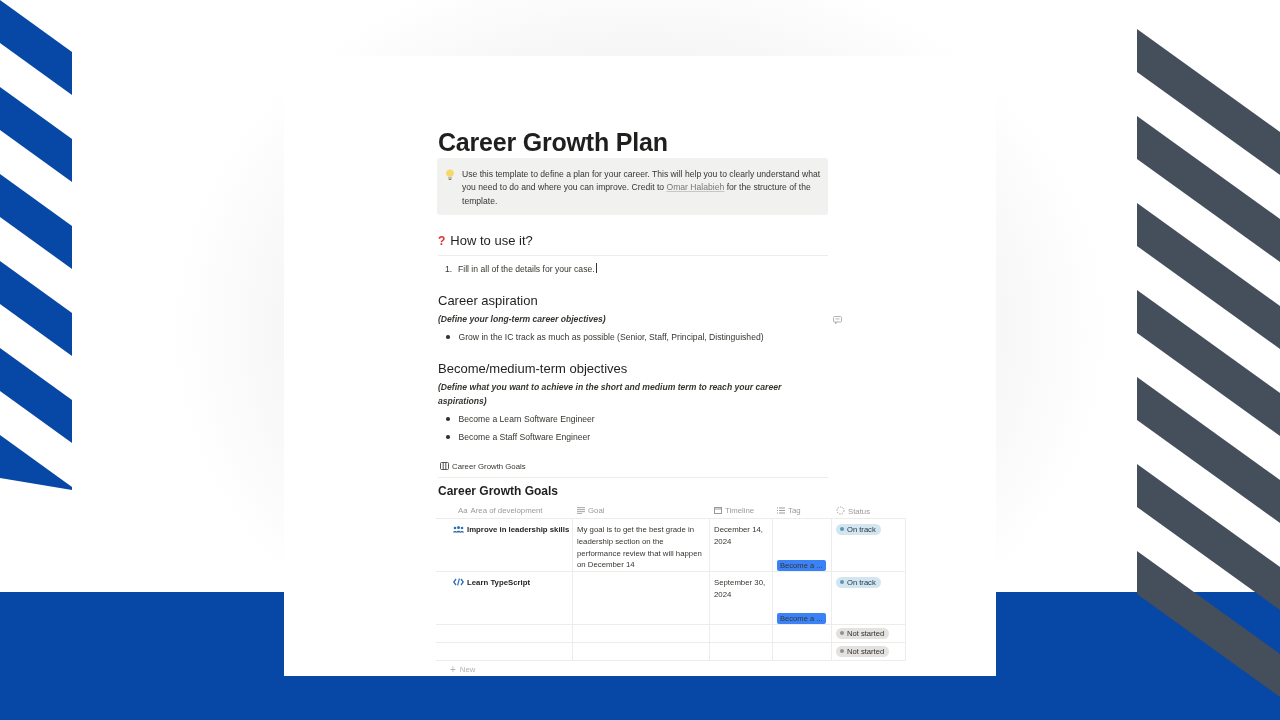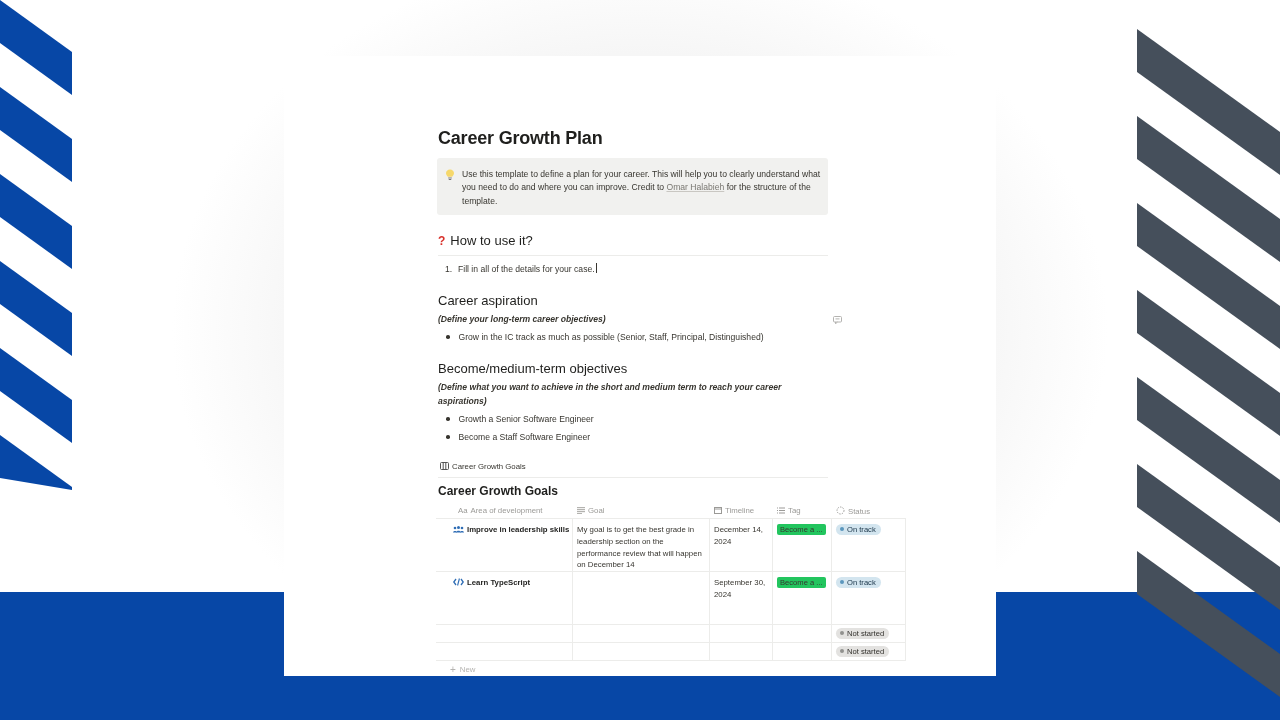--- a/index.html
+++ b/index.html
@@ -21,21 +21,21 @@
   .stripes { position: absolute; left: 0; top: 0; width: 1280px; height: 720px; }
   .card {
     position: absolute; left: 284px; top: 56px; width: 712px; height: 620px;
     background: #ffffff; overflow: hidden;
   }
   .doc {
     position: absolute; left: 154px; top: 0; width: 390px;
   }
   .title {
     position: absolute; top: 72px; left: 0;
-    font-size: 18px; font-weight: 700; color: #1f1f1d; letter-spacing: -0.2px;
+    font-size: 25px; font-weight: 700; color: #1f1f1d; letter-spacing: -0.2px;
   }
   .callout {
     position: absolute; top: 102px; left: -1px; width: 391px; height: 57px;
     background: #f1f1ef; border-radius: 3px;
   }
   .callout-icon {
     position: absolute; left: 8px; top: 11px; width: 10px; height: 12px;
   }
   .callout-text {
     position: absolute; left: 25px; top: 10px; width: 360px;
@@ -78,22 +78,22 @@
   .th {
     position: absolute; top: 4px; color: #9b9a97; font-size: 7.8px; white-space: nowrap;
   }
   .th svg { vertical-align: -1px; margin-right: 3px; }
   .row { position: absolute; left: 0; width: 470px; border-bottom: 1px solid #ececea; }
   .vline { position: absolute; top: 0; bottom: 0; width: 1px; background: #ececea; }
   .cell { position: absolute; top: 5px; line-height: 11.8px; }
   .cell-title { font-weight: 600; color: #1f1f1d; white-space: nowrap; }
   .cell-title svg { vertical-align: -1px; margin-right: 3px; }
   .tag {
-    display: inline-block; background: #22c55e; color: #37352f; border-radius: 2px;
-    padding: 0 3px; line-height: 11px; font-size: 7.6px; white-space: nowrap;
+    display: inline-block; background: #3b82f6; color: #37352f; border-radius: 2px;
+    padding: 0 3px; line-height: 11px; font-size: 7.6px; white-space: nowrap; margin-top: 36px;
   }
   .status {
     display: inline-block; border-radius: 7px; padding: 0 5px 0 4px; line-height: 11px;
     font-size: 7.6px; white-space: nowrap;
   }
   .status .dot { display: inline-block; width: 4px; height: 4px; border-radius: 50%; margin-right: 3px; vertical-align: 1px; }
   .status-ontrack { background: #d3e5ef; color: #183347; }
   .status-ontrack .dot { background: #5b97bd; }
   .status-notstarted { background: #e3e2e0; color: #32302c; }
   .status-notstarted .dot { background: #91918e; }
@@ -153,21 +153,21 @@
 
     <div class="h2" style="top:237px;">Career aspiration</div>
     <div class="italic-note" style="top:257px;">(Define your long-term career objectives)</div>
     <div class="list-row" style="top:276px;">
       <span class="bullet"></span><span>Grow in the IC track as much as possible (Senior, Staff, Principal, Distinguished)</span>
     </div>
 
     <div class="h2" style="top:305px;">Become/medium-term objectives</div>
     <div class="italic-note" style="top:325px;">(Define what you want to achieve in the short and medium term to reach your career aspirations)</div>
     <div class="list-row" style="top:358px;">
-      <span class="bullet"></span><span>Growth a Senior Software Engineer</span>
+      <span class="bullet"></span><span>Become a Learn Software Engineer</span>
     </div>
     <div class="list-row" style="top:376px;">
       <span class="bullet"></span><span>Become a Staff Software Engineer</span>
     </div>
 
     <div class="db-link">
       <svg width="9" height="8" viewBox="0 0 9 8">
           <rect x="0.5" y="0.5" width="8" height="7" rx="1" fill="none" stroke="#555" stroke-width="1"></rect>
           <line x1="3.2" y1="0.5" x2="3.2" y2="7.5" stroke="#555" stroke-width="1"></line>
           <line x1="5.8" y1="0.5" x2="5.8" y2="7.5" stroke="#555" stroke-width="1"></line>

